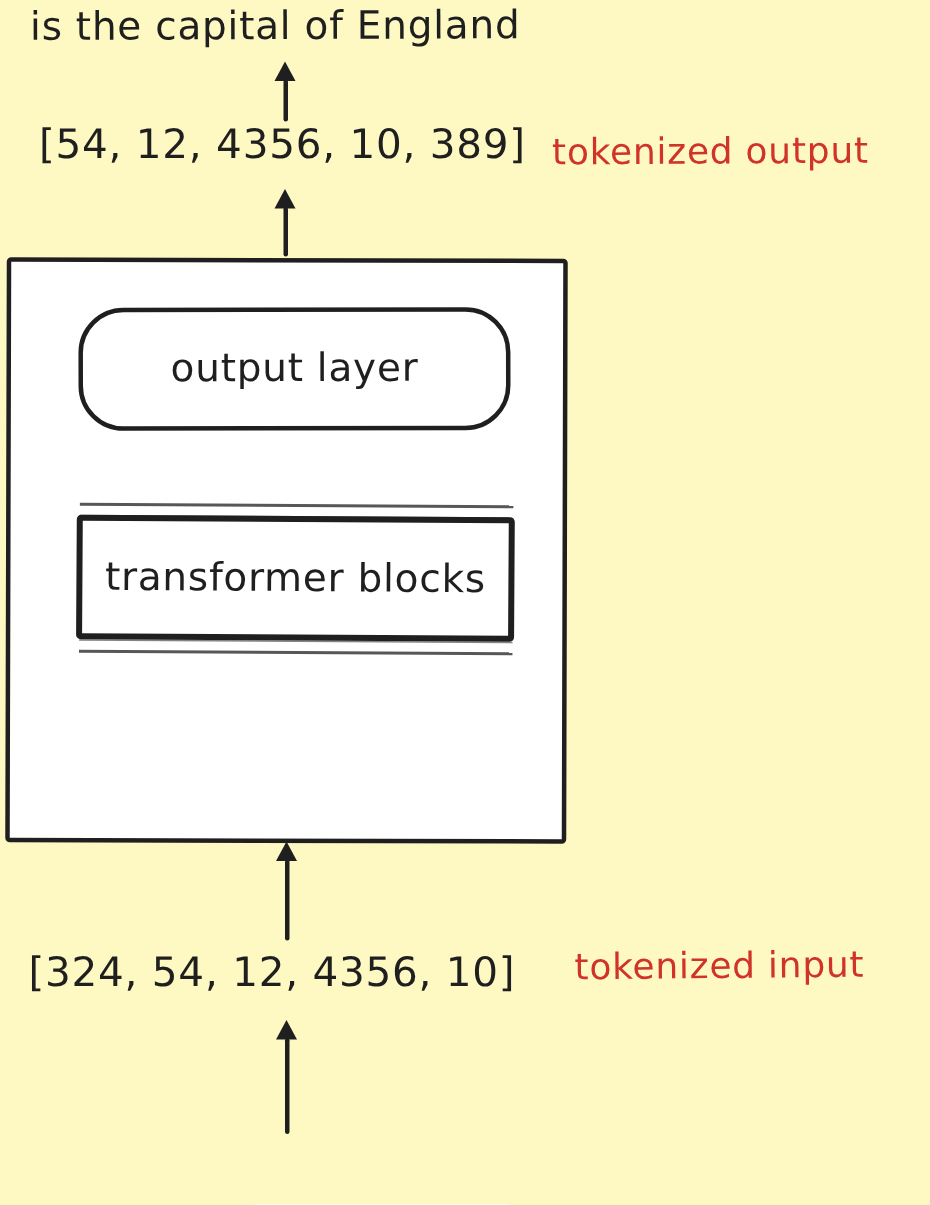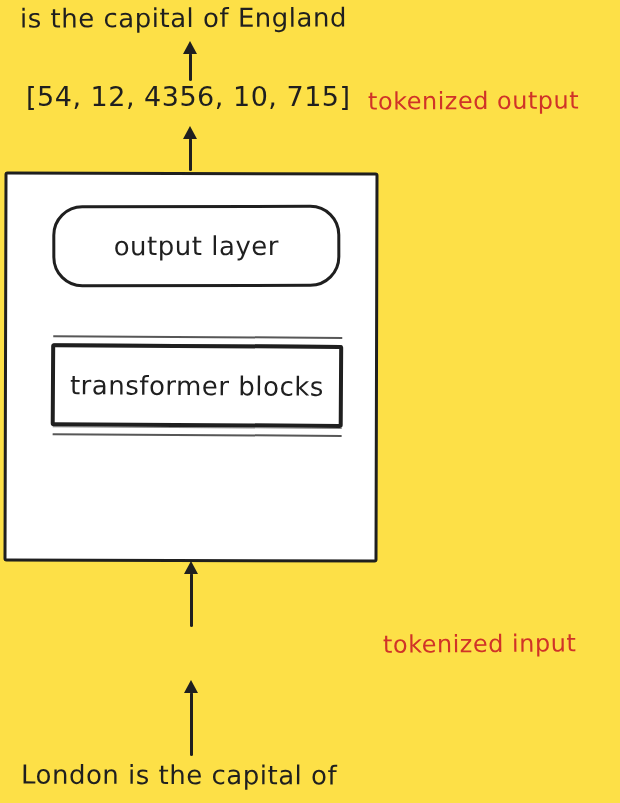--- a/index.html
+++ b/index.html
@@ -5,21 +5,21 @@
   html, body {
     margin: 0;
     padding: 0;
     background: #ffffff;
     font-family: "DejaVu Sans", sans-serif;
   }
   .canvas {
     position: relative;
     width: 620px;
     height: 803px;
-    background: #fde047;
+    background: #fef9c3;
     overflow: hidden;
     color: #1f1f1f;
     text-align: center;
   }
   .txt {
     position: absolute;
     white-space: nowrap;
     color: #1f1f1f;
     letter-spacing: 0.5px;
   }
@@ -109,37 +109,37 @@
 </style>
 </head>
 <body>
 
 <div class="canvas">
 
   <div class="txt sentence" id="output-sentence">is the capital of England</div>
 
   <div class="arrow" id="arrow-1"></div>
 
-  <div class="txt tokens" id="tokenized-output">[54, 12, 4356, 10, 715]</div>
+  <div class="txt tokens" id="tokenized-output">[54, 12, 4356, 10, 389]</div>
 
   <div class="txt red-label" id="label-output">tokenized output</div>
 
   <div class="arrow" id="arrow-2"></div>
 
   <div class="outer-box">
     <div class="layer-box" id="layer-output">
       <span>output layer</span>
     </div>
     <div class="layer-box" id="layer-transformer">
       <span>transformer blocks</span>
     </div>
   </div>
 
   <div class="arrow" id="arrow-3"></div>
 
+  <div class="txt tokens" id="tokenized-input">[324, 54, 12, 4356, 10]</div>
 
   <div class="txt red-label" id="label-input">tokenized input</div>
 
   <div class="arrow" id="arrow-4"></div>
 
-  <div class="txt sentence" id="input-sentence">London is the capital of</div>
 
 </div>
 
 </body></html>

